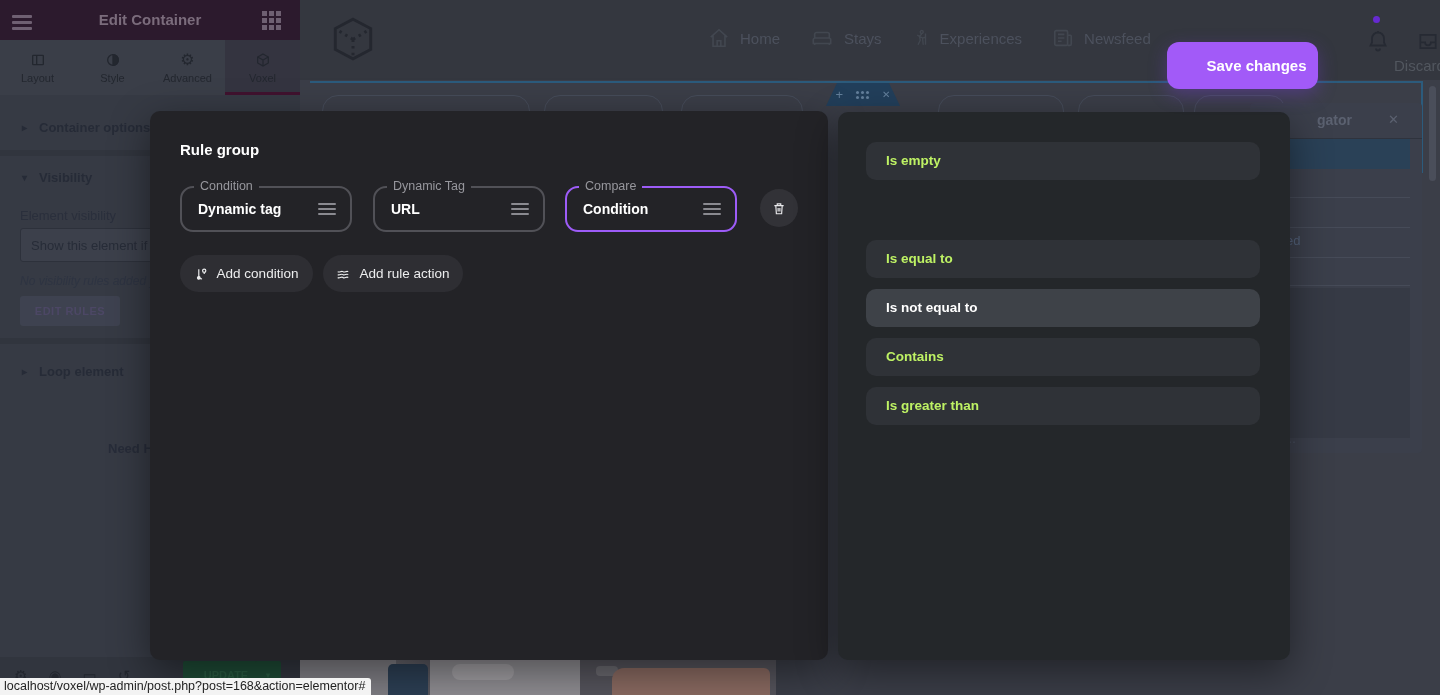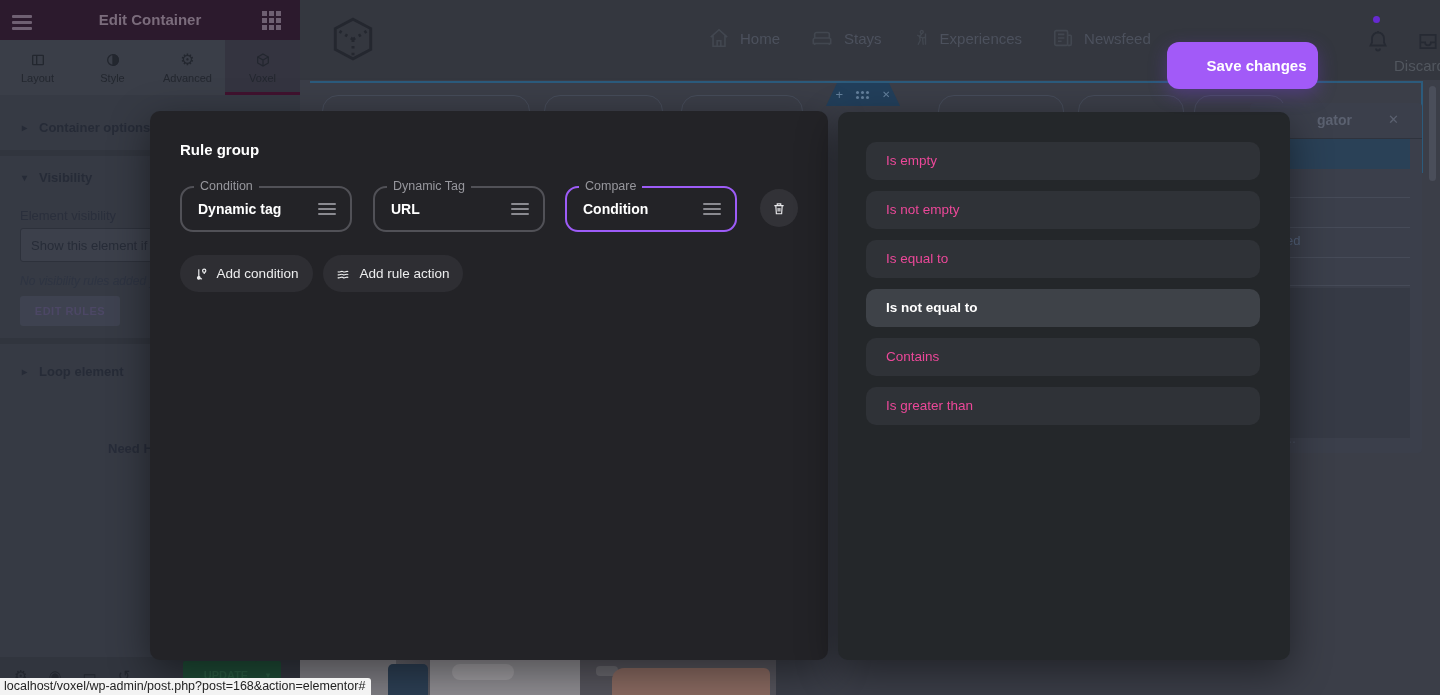--- a/index.html
+++ b/index.html
@@ -78,22 +78,22 @@
   .mfield .fval{font-size:14px;font-weight:bold;color:#fff;}
   .ham{display:block;}
   .ham i{display:block;width:18px;height:2px;background:#8a8a90;margin:3px 0;border-radius:1px;}
   .trash-btn{left:610px;top:78px;width:38px;height:38px;border-radius:50%;background:#323237;
              display:flex;align-items:center;justify-content:center;color:#e9e9ec;}
   .pill{top:144px;height:37px;border-radius:19px;background:#2e2e33;color:#ecedee;font-size:13.5px;
         display:flex;align-items:center;justify-content:center;gap:9px;}
   
   .dropdown{left:838px;top:112px;width:452px;height:548px;background:#24272a;border-radius:10px;z-index:4;
             box-shadow:0 12px 40px rgba(0,0,0,.45);}
-  .opt{left:28px;width:394px;height:38px;border-radius:10px;background:#2f3237;color:#ec4899;
-       font-size:13.5px;font-weight:400;line-height:38px;padding-left:20px;box-sizing:border-box;}
+  .opt{left:28px;width:394px;height:38px;border-radius:10px;background:#2f3237;color:#bef264;
+       font-size:13.5px;font-weight:700;line-height:38px;padding-left:20px;box-sizing:border-box;}
   .opt.selected{background:#3e4248;color:#fff;font-weight:bold;}
 </style>
 </head>
 <body>
 
 <div class="stage">
 
   <div class="abs site-header">
     <div class="abs logo" style="left:28px;top:14px;">
       <svg width="50" height="50" viewBox="0 0 24 24" fill="none" stroke="currentColor" stroke-width="1.4">
@@ -311,21 +311,20 @@
     <div class="abs pill" style="left:173px;width:140px;">
       <svg width="14" height="14" viewBox="0 0 24 24" fill="none" stroke="currentColor" stroke-width="2">
           <path d="M3 8c3 2.5 6-2.5 9 0s6-2.5 9 0M3 13c3 2.5 6-2.5 9 0s6-2.5 9 0M3 18c3 2.5 6-2.5 9 0s6-2.5 9 0"></path>
         </svg>
       <span>Add rule action</span>
     </div>
   </div>
 
   <div class="abs dropdown">
     <div class="abs opt" style="top:30px;">Is empty</div>
-    <div class="abs opt" style="top:79px;">Is not empty</div>
     <div class="abs opt" style="top:128px;">Is equal to</div>
     <div class="abs opt selected" style="top:177px;">Is not equal to</div>
     <div class="abs opt" style="top:226px;">Contains</div>
     <div class="abs opt" style="top:275px;">Is greater than</div>
   </div>
 
   <div class="abs save-btn">Save changes</div>
 
   <div class="abs tooltip">localhost/voxel/wp-admin/post.php?post=168&amp;action=elementor#</div>
 

